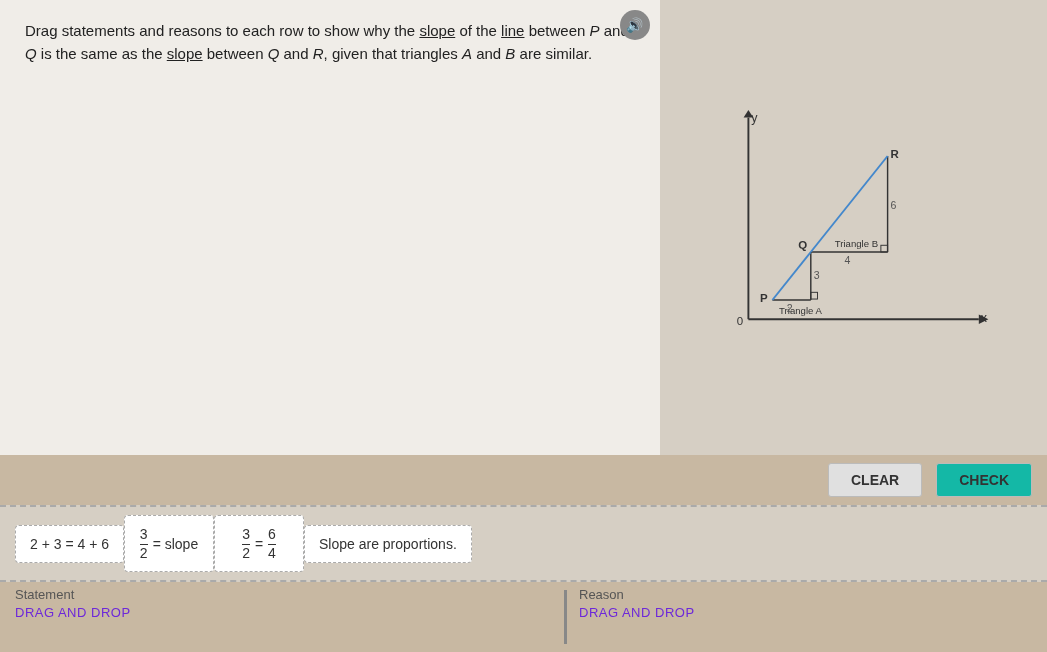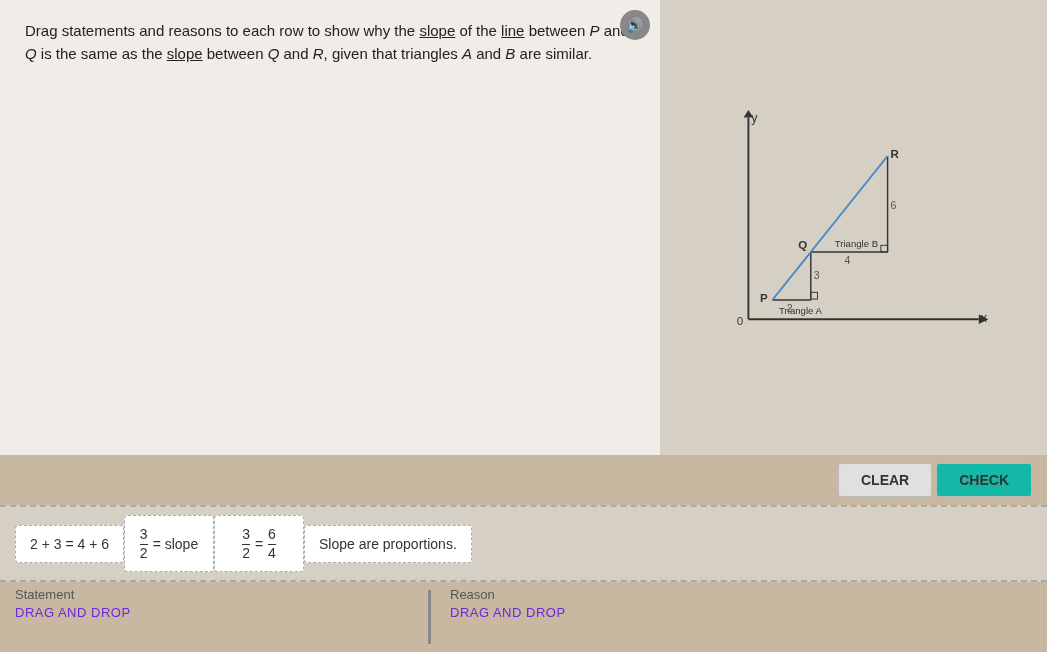--- a/index.html
+++ b/index.html
@@ -87,21 +87,21 @@
       height: 100%;
     }
 
     
     .button-row {
       display: flex;
       justify-content: flex-end;
       align-items: center;
       padding: 8px 15px;
       background: #c8b8a2;
-      gap: 4px;
+      gap: 14px;
     }
 
     .btn-clear, .btn-check {
       padding: 8px 22px;
       font-size: 14px;
       font-weight: bold;
       border: none;
       cursor: pointer;
       border-radius: 3px;
     }
@@ -171,29 +171,29 @@
     }
 
     
     .bottom-cols {
       display: flex;
       width: 100%;
       min-height: 65px;
     }
 
     .stmt-col {
-      width: 428px;
+      width: 564px;
       padding: 5px 15px 5px 15px;
       display: flex;
       flex-direction: column;
     }
 
     .reason-col {
       flex: 1;
-      padding: 5px 19px;
+      padding: 5px 12px;
       display: flex;
       flex-direction: column;
     }
 
     .col-label {
       font-size: 13px;
       color: #555;
       margin-bottom: 3px;
     }
 

